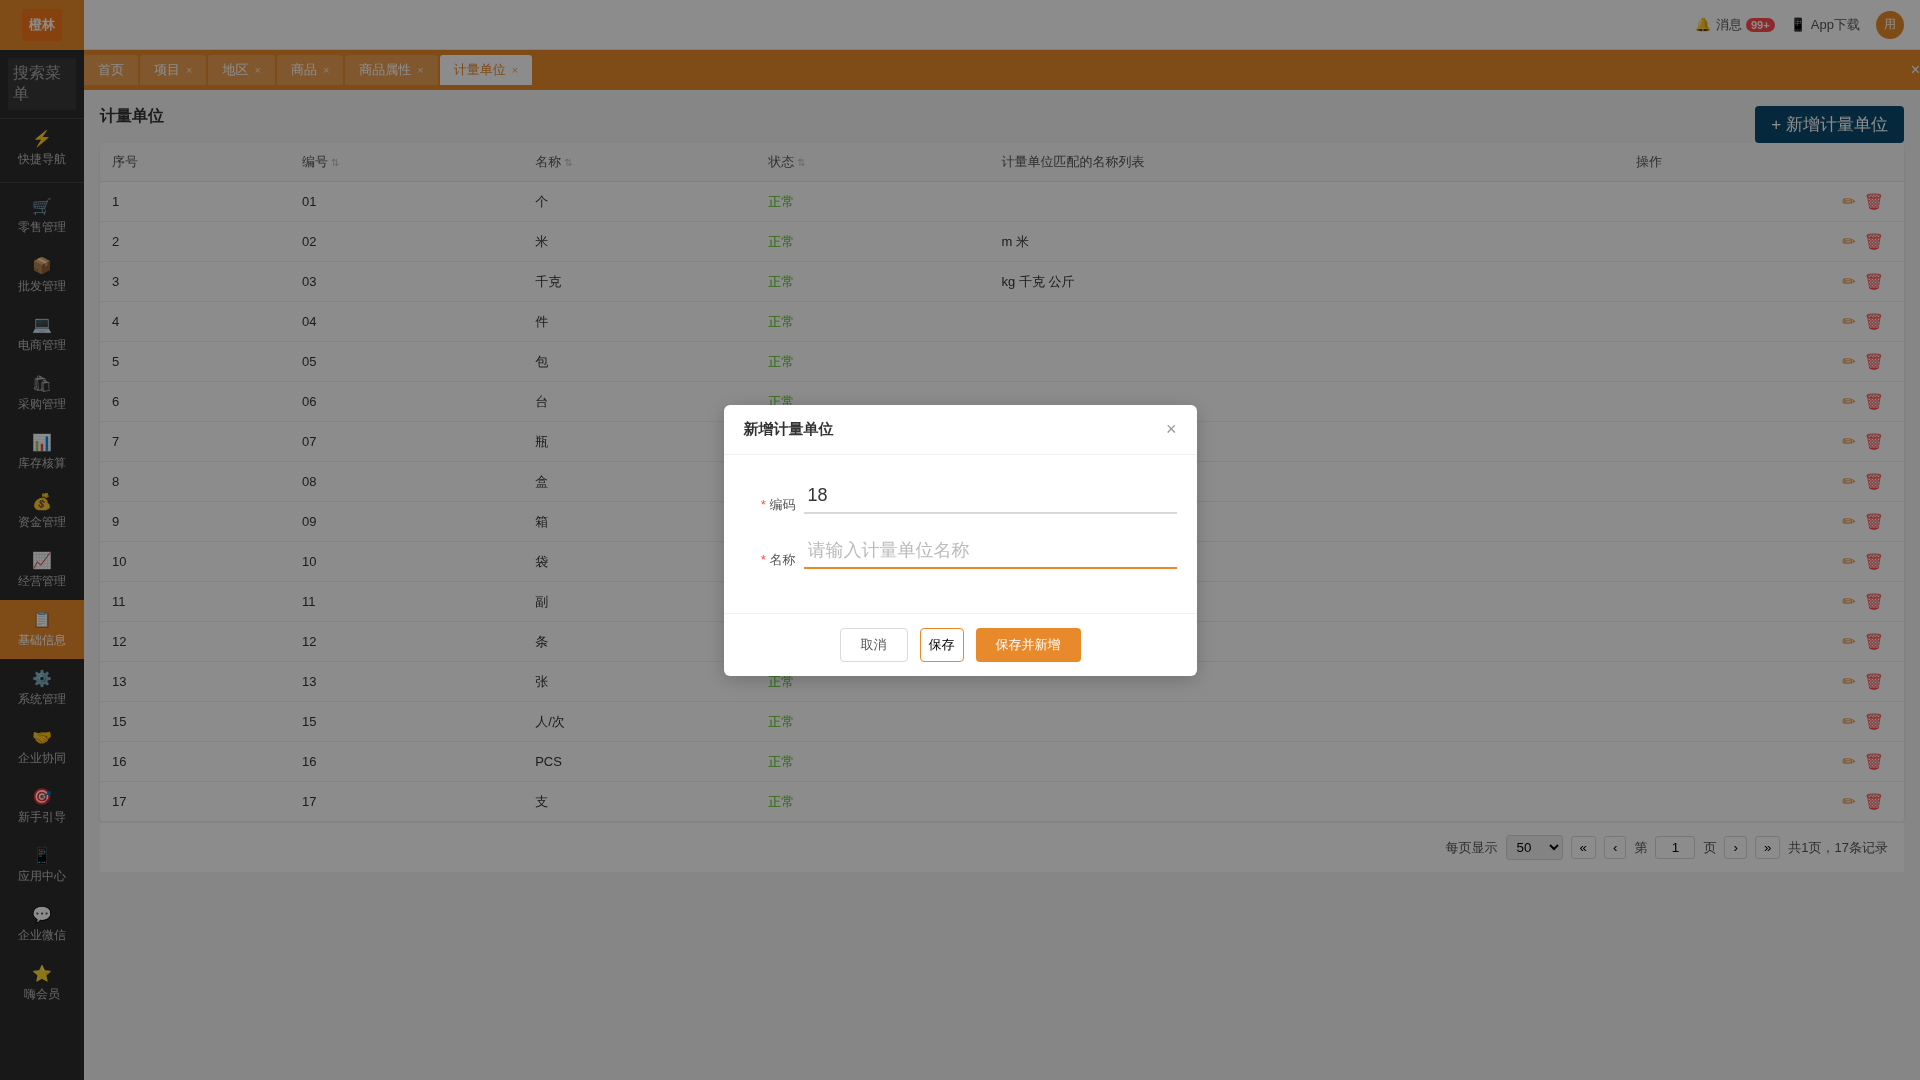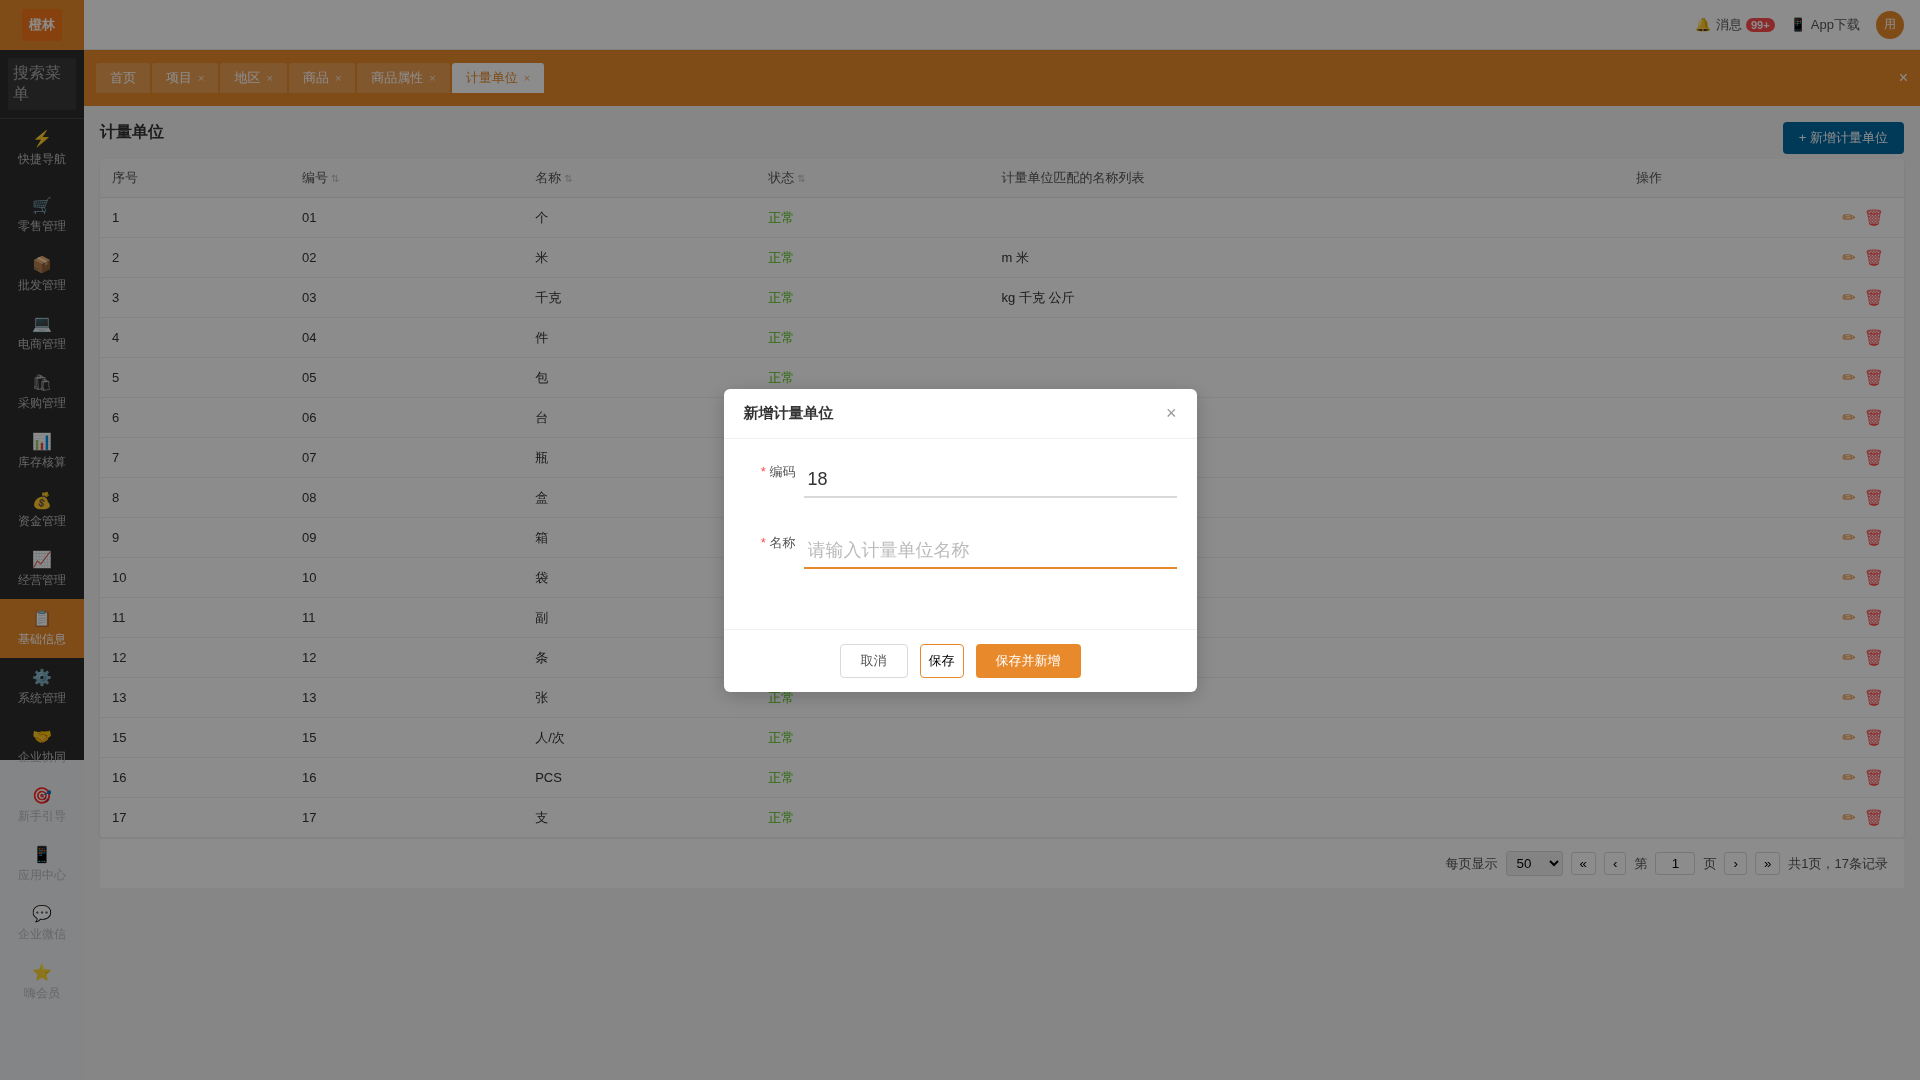--- a/index.html
+++ b/index.html
@@ -1,19 +1,19 @@
 <!DOCTYPE html>
 <html><head>
   <meta charset="utf-8">
   <style>
     * { margin: 0; padding: 0; box-sizing: border-box; }
     body { font-family: "Microsoft YaHei", "PingFang SC", sans-serif; font-size: 13px; background: #f0f2f5; width: 1920px; height: 1080px; overflow: hidden; display: flex; }
 
     
-    .sidebar { width: 84px; background: #2d2d2d; display: flex; flex-direction: column; height: 760px; color: #ccc; flex-shrink: 0; }
+    .sidebar { width: 84px; background: #2d2d2d; display: flex; flex-direction: column; height: 1080px; color: #ccc; flex-shrink: 0; }
     .sidebar-logo { height: 50px; background: #e8892b; display: flex; align-items: center; justify-content: center; color: white; font-weight: bold; font-size: 14px; padding: 5px; }
     .sidebar-logo-img { width: 50px; height: 40px; display: flex; align-items: center; justify-content: center; }
     .sidebar-search { padding: 8px; border-bottom: 1px solid #444; }
     .sidebar-search-btn { width: 100%; background: #3a3a3a; border: none; color: #aaa; padding: 5px; border-radius: 3px; cursor: pointer; font-size: 16px; text-align: left; }
     .sidebar-item { padding: 10px 8px; cursor: pointer; text-align: center; font-size: 12px; color: #bbb; display: flex; flex-direction: column; align-items: center; gap: 3px; }
     .sidebar-item.active { background: #e8892b; color: #fff; }
     .sidebar-item-icon { font-size: 16px; }
     .sidebar-divider { height: 1px; background: #444; margin: 4px 0; }
 
     
@@ -22,30 +22,30 @@
     
     .topbar { height: 50px; background: #fff; display: flex; align-items: center; padding: 0 16px; border-bottom: 1px solid #e8e8e8; justify-content: space-between; }
     .topbar-left { display: flex; align-items: center; gap: 12px; }
     .topbar-right { display: flex; align-items: center; gap: 16px; }
     .topbar-notification { display: flex; align-items: center; gap: 4px; color: #555; font-size: 13px; cursor: pointer; position: relative; }
     .badge { background: #ff4d4f; color: white; border-radius: 10px; padding: 1px 5px; font-size: 11px; font-weight: bold; }
     .topbar-app { display: flex; align-items: center; gap: 4px; color: #555; font-size: 13px; cursor: pointer; }
     .avatar { width: 28px; height: 28px; border-radius: 50%; background: #e8892b; display: flex; align-items: center; justify-content: center; color: white; font-size: 12px; }
 
     
-    .tabbar { height: 56px; background: #e8892b; display: flex; align-items: center; padding: 0 12px; gap: 2px; }
+    .tabbar { height: 40px; background: #e8892b; display: flex; align-items: center; padding: 0 0; gap: 2px; }
     .tab { padding: 6px 14px; background: rgba(255,255,255,0.2); color: #fff; border-radius: 3px 3px 0 0; cursor: pointer; font-size: 13px; display: flex; align-items: center; gap: 6px; white-space: nowrap; }
     .tab.active { background: #fff; color: #e8892b; }
     .tab-close { font-size: 11px; opacity: 0.7; cursor: pointer; }
     .tabbar-close-all { margin-left: auto; color: #fff; cursor: pointer; font-size: 16px; }
 
     
     .content { flex: 1; background: #f5f5f5; padding: 16px; overflow-y: auto; position: relative; }
     .page-title { font-size: 16px; font-weight: bold; color: #333; margin-bottom: 16px; }
-    .add-btn { position: absolute; top: 16px; right: 16px; background: #0369a1; color: white; border: none; padding: 7px 16px; border-radius: 4px; cursor: pointer; font-size: 13px; }
+    .add-btn { position: absolute; top: 16px; right: 16px; background: #0c4a6e; color: white; border: none; padding: 7px 16px; border-radius: 4px; cursor: pointer; font-size: 17px; }
 
     
     .table-wrapper { background: #fff; border-radius: 4px; overflow: hidden; box-shadow: 0 1px 3px rgba(0,0,0,0.1); }
     table { width: 100%; border-collapse: collapse; }
     thead { background: #fafafa; }
     th { padding: 10px 12px; text-align: left; font-weight: 500; color: #555; border-bottom: 1px solid #e8e8e8; font-size: 13px; white-space: nowrap; }
     td { padding: 10px 12px; border-bottom: 1px solid #f0f0f0; color: #333; font-size: 13px; }
     .status-normal { color: #52c41a; }
     .action-btns { display: flex; gap: 8px; }
     .action-edit { color: #e8892b; cursor: pointer; font-size: 16px; }
@@ -59,21 +59,21 @@
 
     
     .overlay { position: fixed; top: 0; left: 0; width: 100%; height: 100%; background: rgba(0,0,0,0.45); z-index: 100; display: flex; align-items: center; justify-content: center; }
 
     
     .modal { background: #fff; border-radius: 6px; width: 473px; box-shadow: 0 4px 20px rgba(0,0,0,0.2); }
     .modal-header { padding: 14px 20px; border-bottom: 1px solid #f0f0f0; display: flex; align-items: center; justify-content: space-between; }
     .modal-title { font-size: 15px; font-weight: 600; color: #333; }
     .modal-close { cursor: pointer; color: #999; font-size: 18px; border: none; background: none; }
     .modal-body { padding: 24px 20px; }
-    .form-row { display: flex; align-items: flex-start; margin-bottom: 36px; }
+    .form-row { display: flex; align-items: flex-end; margin-bottom: 20px; }
     .form-label { width: 60px; text-align: right; color: #555; font-size: 13px; flex-shrink: 0; padding-right: 8px; }
     .form-label.required::before { content: "* "; color: #ff4d4f; }
     .form-input { flex: 1; border: none; border-bottom: 2px solid #d9d9d9; padding: 6px 4px; font-size: 18px; outline: none; color: #333; }
     .form-input.active-field { border-bottom-color: #e8892b; }
     .form-input::placeholder { color: #bbb; }
     .modal-footer { padding: 14px 20px; border-top: 1px solid #f0f0f0; display: flex; justify-content: center; gap: 12px; }
     .btn-cancel { padding: 7px 20px; border: 1px solid #d9d9d9; background: #fff; border-radius: 4px; cursor: pointer; font-size: 13px; color: #555; }
     .btn-save { padding: 7px 8px; border: 1px solid #e8892b; background: #fff; color: #000000; border-radius: 4px; cursor: pointer; font-size: 13px; }
     .btn-save-new { padding: 7px 20px; border: none; background: #e8892b; color: #fff; border-radius: 4px; cursor: pointer; font-size: 13px; }
 

